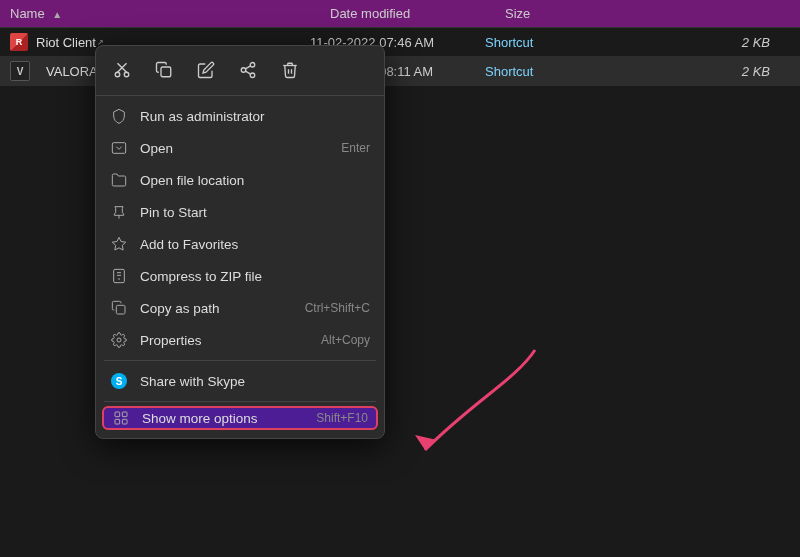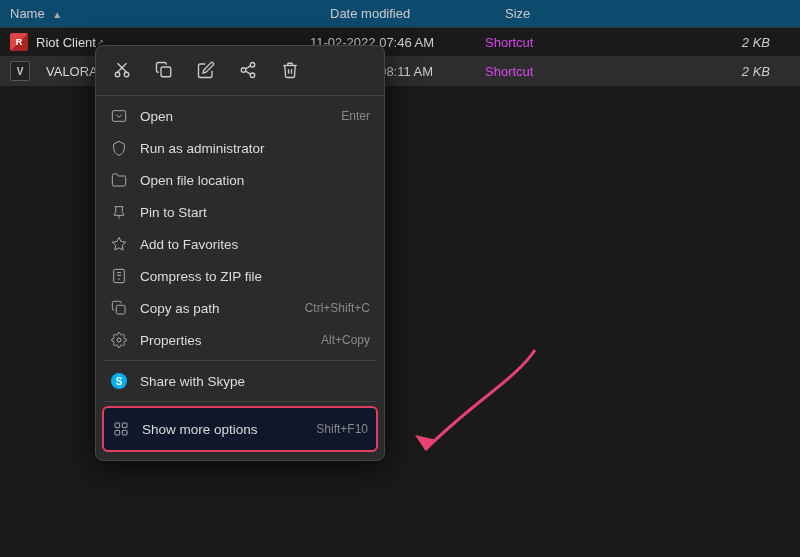--- a/index.html
+++ b/index.html
@@ -21,21 +21,21 @@
     }
 
     
     .header-row {
       display: flex;
       align-items: center;
       border-bottom: 1px solid #333;
       padding: 6px 10px;
       color: #ccc;
       font-size: 13px;
-      background: #0c4a6e;
+      background: #701a75;
     }
     .header-name { width: 320px; }
     .header-date { width: 175px; }
     .header-type { width: 140px; }
     .header-size { flex: 1; }
 
     .sort-indicator {
       display: inline-block;
       margin-left: 4px;
       color: #aaa;
@@ -73,21 +73,21 @@
     }
 
     .shortcut-arrow {
       font-size: 8px;
       color: #999;
       margin-left: 1px;
     }
 
     .file-name { width: 300px; display: flex; align-items: center; }
     .file-date { width: 175px; color: #ccc; }
-    .file-type { width: 140px; color: #d946ef; }
+    .file-type { width: 140px; color: #7dd3fc; }
     .file-size { flex: 1; color: #ccc; text-align: right; padding-right: 20px; font-style: italic; }
 
     
     .context-menu {
       position: absolute;
       top: 45px;
       left: 95px;
       width: 290px;
       background: #2b2b2b;
       border: 1px solid #444;
@@ -151,25 +151,25 @@
     }
 
     .menu-divider {
       height: 1px;
       background: #444;
       margin: 4px 8px;
     }
 
     
     .menu-item.highlighted {
-      background: #0f172a;
+      background: #4c1d95;
       border: 2px solid #e04060;
       border-radius: 6px;
       margin: 4px 6px;
-      padding: 12px 8px;
+      padding: 1px 8px;
     }
 
     
     .arrow-annotation {
       position: absolute;
       top: 340px;
       left: 395px;
       z-index: 200;
       pointer-events: none;
     }
@@ -268,35 +268,35 @@
           <path d="M10 11v6"></path>
             <path d="M14 11v6"></path>
           <path d="M9 6V4a1 1 0 011-1h4a1 1 0 011 1v2"></path>
         </svg>
       </span>
     </div>
 
     <div class="menu-item">
       <div class="menu-item-icon">
         <svg viewBox="0 0 24 24">
+            <path d="M12 2L4 6v6c0 5 3.5 9.74 8 11 4.5-1.26 8-6 8-11V6z" stroke="#aaa" stroke-width="1.5"></path>
+          </svg>
+      </div>
+      <span>Run as administrator</span>
+    </div>
+
+    <div class="menu-item">
+      <div class="menu-item-icon">
+        <svg viewBox="0 0 24 24">
             <rect x="2" y="4" width="20" height="16" rx="2" stroke="#aaa" stroke-width="1.5"></rect>
             <polyline points="8,10 12,14 16,10" stroke="#aaa" stroke-width="1.5"></polyline>
           </svg>
       </div>
       <span>Open</span>
       <span class="menu-shortcut">Enter</span>
-    </div>
-
-    <div class="menu-item">
-      <div class="menu-item-icon">
-        <svg viewBox="0 0 24 24">
-            <path d="M12 2L4 6v6c0 5 3.5 9.74 8 11 4.5-1.26 8-6 8-11V6z" stroke="#aaa" stroke-width="1.5"></path>
-          </svg>
-      </div>
-      <span>Run as administrator</span>
     </div>
 
     <div class="menu-item">
       <div class="menu-item-icon">
         <svg viewBox="0 0 24 24">
             <path d="M22 19a2 2 0 01-2 2H4a2 2 0 01-2-2V5a2 2 0 012-2h5l2 3h9a2 2 0 012 2z" stroke="#aaa" stroke-width="1.5"></path>
           </svg>
       </div>
       <span>Open file location</span>
     </div>

